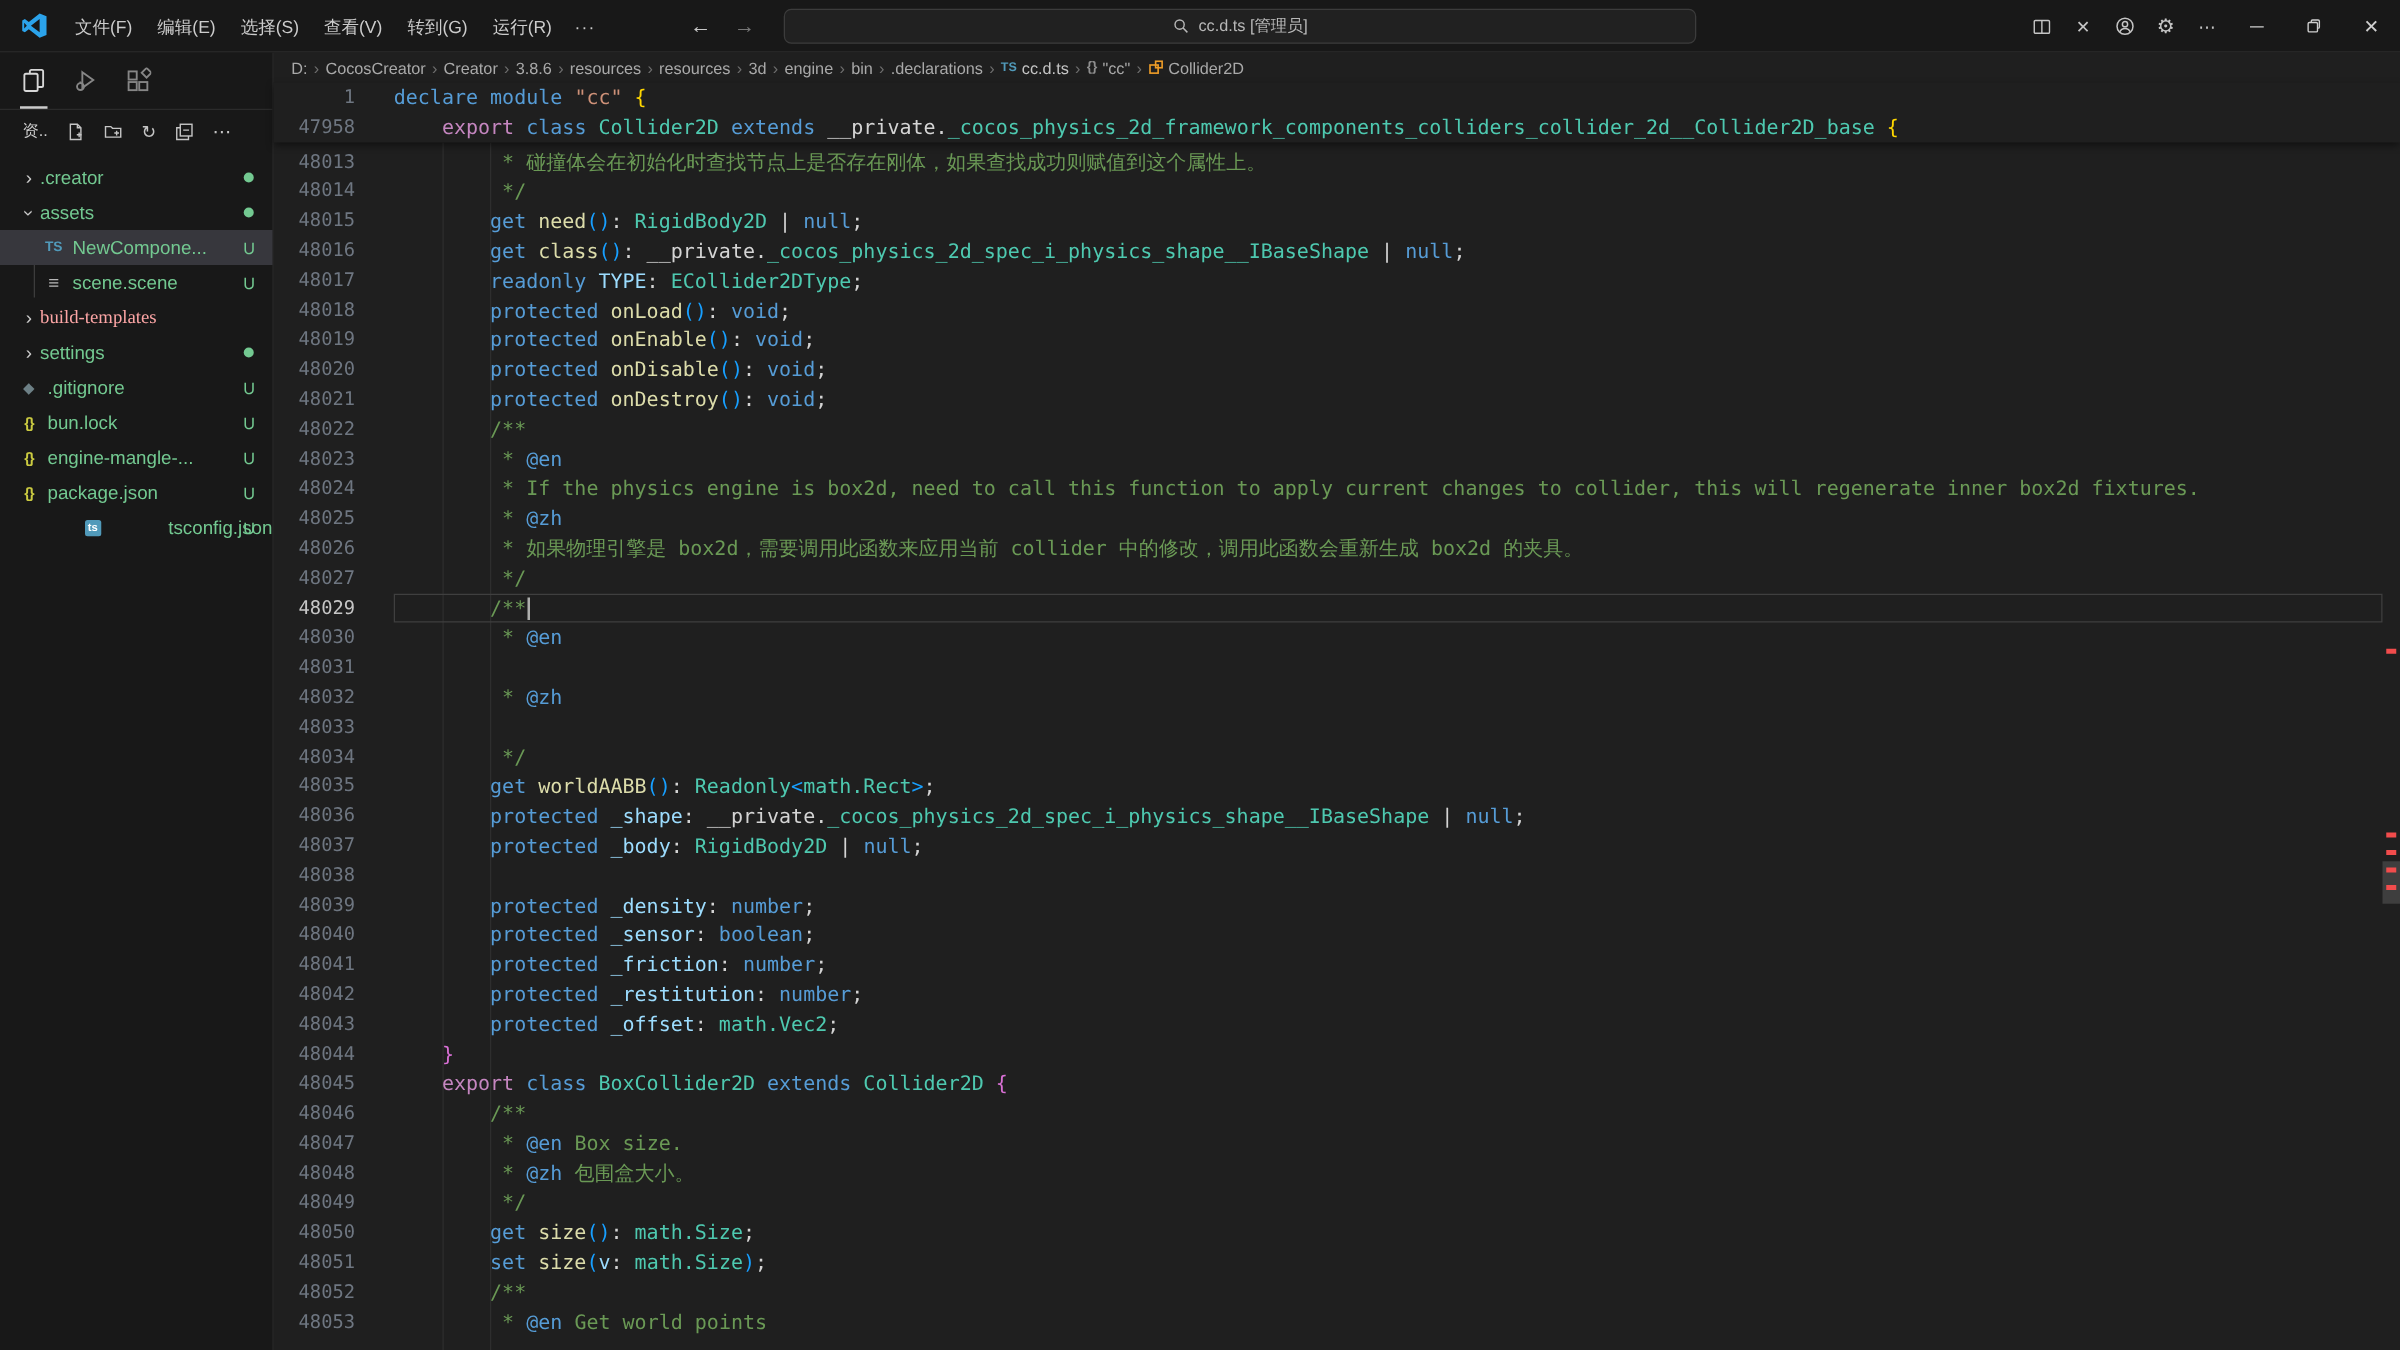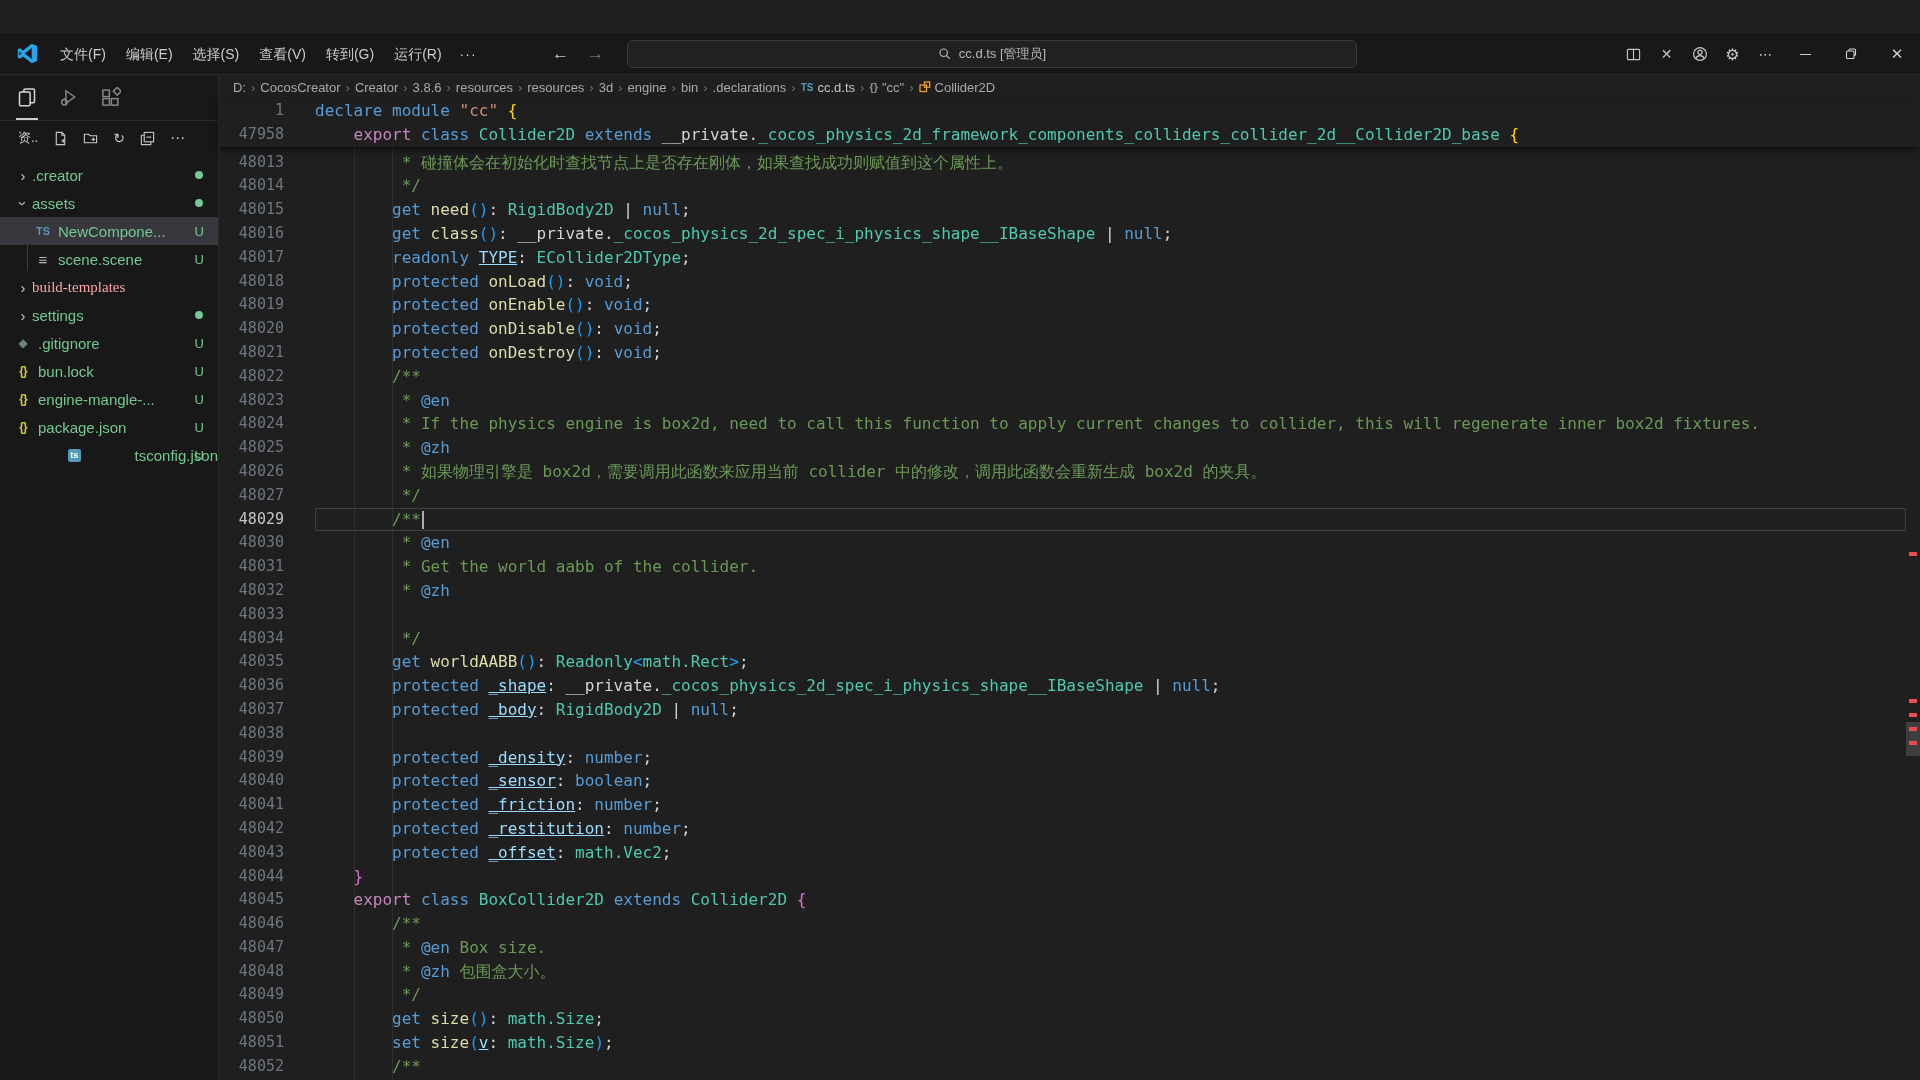--- a/index.html
+++ b/index.html
@@ -10,21 +10,21 @@
     --pl:#d4d4d4; --cm:#6a9955; --st:#ce9178; --b1:#ffd700; --b2:#da70d6; --b3:#179fff;
     --mark:#f14c4c;
   }
   *{box-sizing:border-box; margin:0; padding:0;}
   html,body{width:1920px;height:1080px;overflow:hidden;}
   body{background:var(--bg-editor);font-family:"Liberation Sans","DejaVu Sans",sans-serif;color:var(--text);}
   .window{width:1920px;height:1080px;display:flex;flex-direction:column;}
 
   
   .titlebar{height:42px;flex:none;background:var(--bg-title);border-bottom:1px solid var(--border);
-    display:flex;position:relative;margin-top:33px;}
+    display:flex;position:relative;}
   .logo{margin-left:17px;display:flex;align-items:center;}
   .menus{display:flex;margin-left:12px;}
   .menu-item{padding:0 10px;font-size:14px;color:#cccccc;line-height:42px;cursor:default;}
   .menu-more{padding:0 8px;color:#cccccc;letter-spacing:1px;}
   .nav-arrows{position:absolute;left:552px;top:0;height:42px;display:flex;align-items:center;gap:18px;font-size:17px;}
   .arrow.back{color:#c8c8c8;} .arrow.fwd{color:#767676;}
   .searchbox{position:absolute;left:627px;top:7px;width:730px;height:28px;background:#212121;
     border:1px solid #3c3c3c;border-radius:6px;display:flex;align-items:center;justify-content:center;
     gap:7px;font-size:13px;color:#b8b8b8;}
   .tb-right{position:absolute;right:0;top:0;height:42px;display:flex;align-items:center;}
@@ -73,21 +73,21 @@
   .crow{display:flex;height:23.8px;line-height:23.8px;position:relative;}
   .gut{width:70px;flex:none;text-align:right;padding-right:5px;color:var(--lnum);
     font-family:"DejaVu Sans Mono","Liberation Mono",monospace;font-size:15px;}
   .src{margin-left:26px;font-family:"DejaVu Sans Mono","Liberation Mono",monospace;font-size:16px;white-space:pre;}
   .crow.current .gut{color:var(--lnum-act);}
   .crow.current::after{content:'';position:absolute;left:96px;right:14px;top:0;bottom:0;border:1px solid #3f3f3f;pointer-events:none;}
   .code{position:relative;height:calc(100% - 71.6px);overflow:hidden;padding-top:4px;}
   .iguide{position:absolute;top:0;bottom:0;width:1px;background:#2e2e2e;}
   .cursor{display:inline-block;width:2px;height:18px;background:#aeafad;vertical-align:text-bottom;margin-left:1px;}
   .tok-k{color:var(--kw);} .tok-c{color:var(--ctl);} .tok-t{color:var(--typ);}
-  .tok-f{color:var(--fn);} .tok-v{color:var(--vr);text-decoration:underline;} .tok-p{color:var(--pl);}
+  .tok-f{color:var(--fn);} .tok-v{color:var(--vr);} .tok-p{color:var(--pl);}
   .tok-m{color:var(--cm);} .tok-d{color:var(--kw);} .tok-s{color:var(--st);}
   .tok-b1{color:var(--b1);} .tok-b2{color:var(--b2);} .tok-b3{color:var(--b3);}
   .ruler{position:absolute;right:0;top:71.6px;bottom:0;width:14px;}
   .rmark{position:absolute;right:3px;width:8px;height:4px;background:var(--mark);}
   .rthumb{position:absolute;right:0;width:14px;height:34px;background:rgba(121,121,121,.35);}
   svg{display:block;}
 </style>
 </head>
 <body>
 
@@ -374,21 +374,20 @@
           <div class="crow current">
             <div class="gut">48029</div>
             <pre class="src"><span class="tok-m">        /**</span><span class="cursor"></span></pre>
           </div>
           <div class="crow">
             <div class="gut">48030</div>
             <pre class="src"><span class="tok-m">         * </span><span class="tok-d">@en</span></pre>
           </div>
           <div class="crow">
             <div class="gut">48031</div>
-            <pre class="src"><span class="tok-m">         * Get the world aabb of the collider.</span></pre>
           </div>
           <div class="crow">
             <div class="gut">48032</div>
             <pre class="src"><span class="tok-m">         * </span><span class="tok-d">@zh</span></pre>
           </div>
           <div class="crow">
             <div class="gut">48033</div>
           </div>
           <div class="crow">
             <div class="gut">48034</div>

